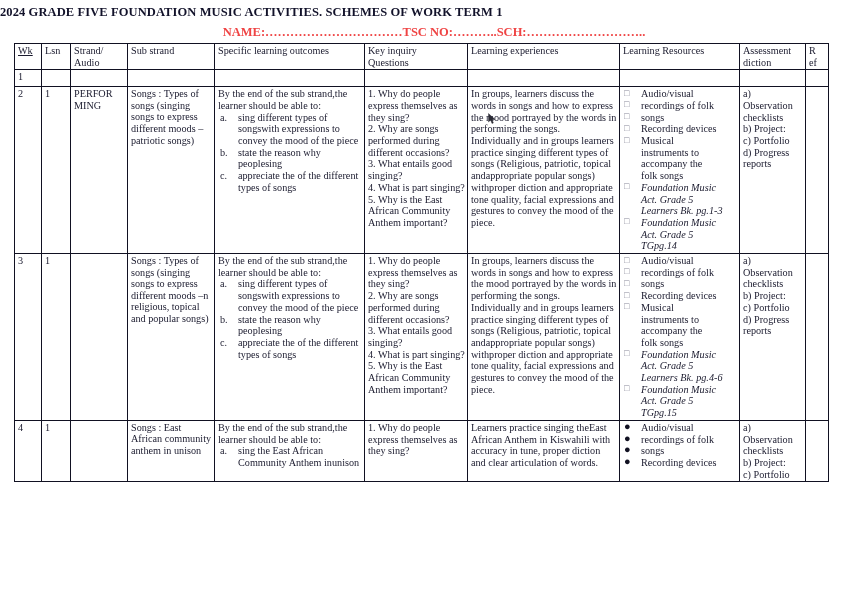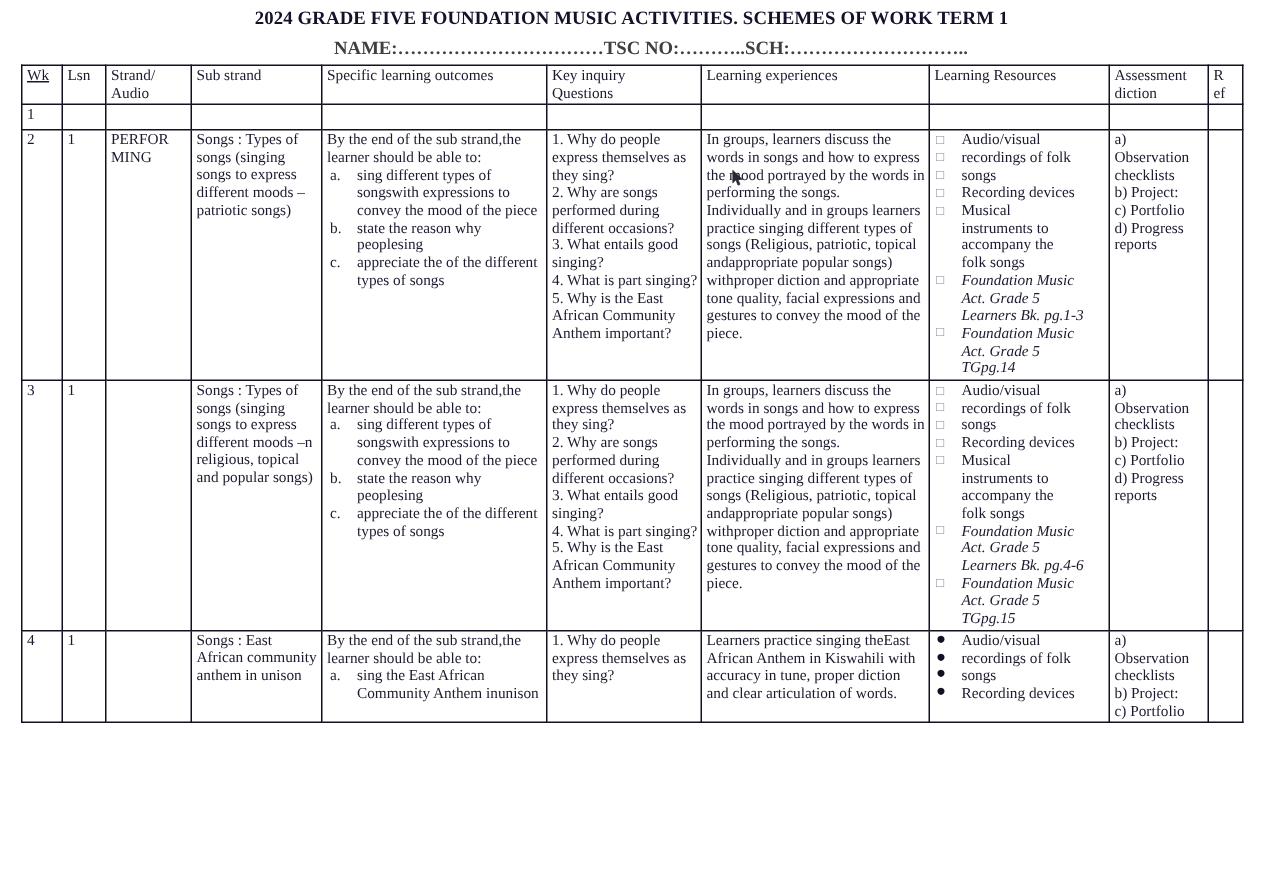--- a/index.html
+++ b/index.html
@@ -15,33 +15,32 @@
     overflow: hidden;
   }
   .page {
     width: 842px;
     height: 596px;
     position: relative;
     box-sizing: border-box;
     padding: 0;
   }
   .doc-title {
-    text-align: center;
     font-weight: bold;
     font-size: 12.5px;
     letter-spacing: 0.1px;
     margin: 5px 0 0 0;
     color: #12122a;
   }
   .name-line {
     text-align: center;
     font-weight: bold;
     font-size: 12.5px;
     margin: 5px 0 3px 0;
-    color: #404040;
+    color: #ef4444;
     padding-left: 26px;
   }
   table.sow {
     border-collapse: collapse;
     width: 814px;
     margin-left: 14px;
     table-layout: fixed;
   }
   table.sow td, table.sow th {
     border: 1px solid #111122;

